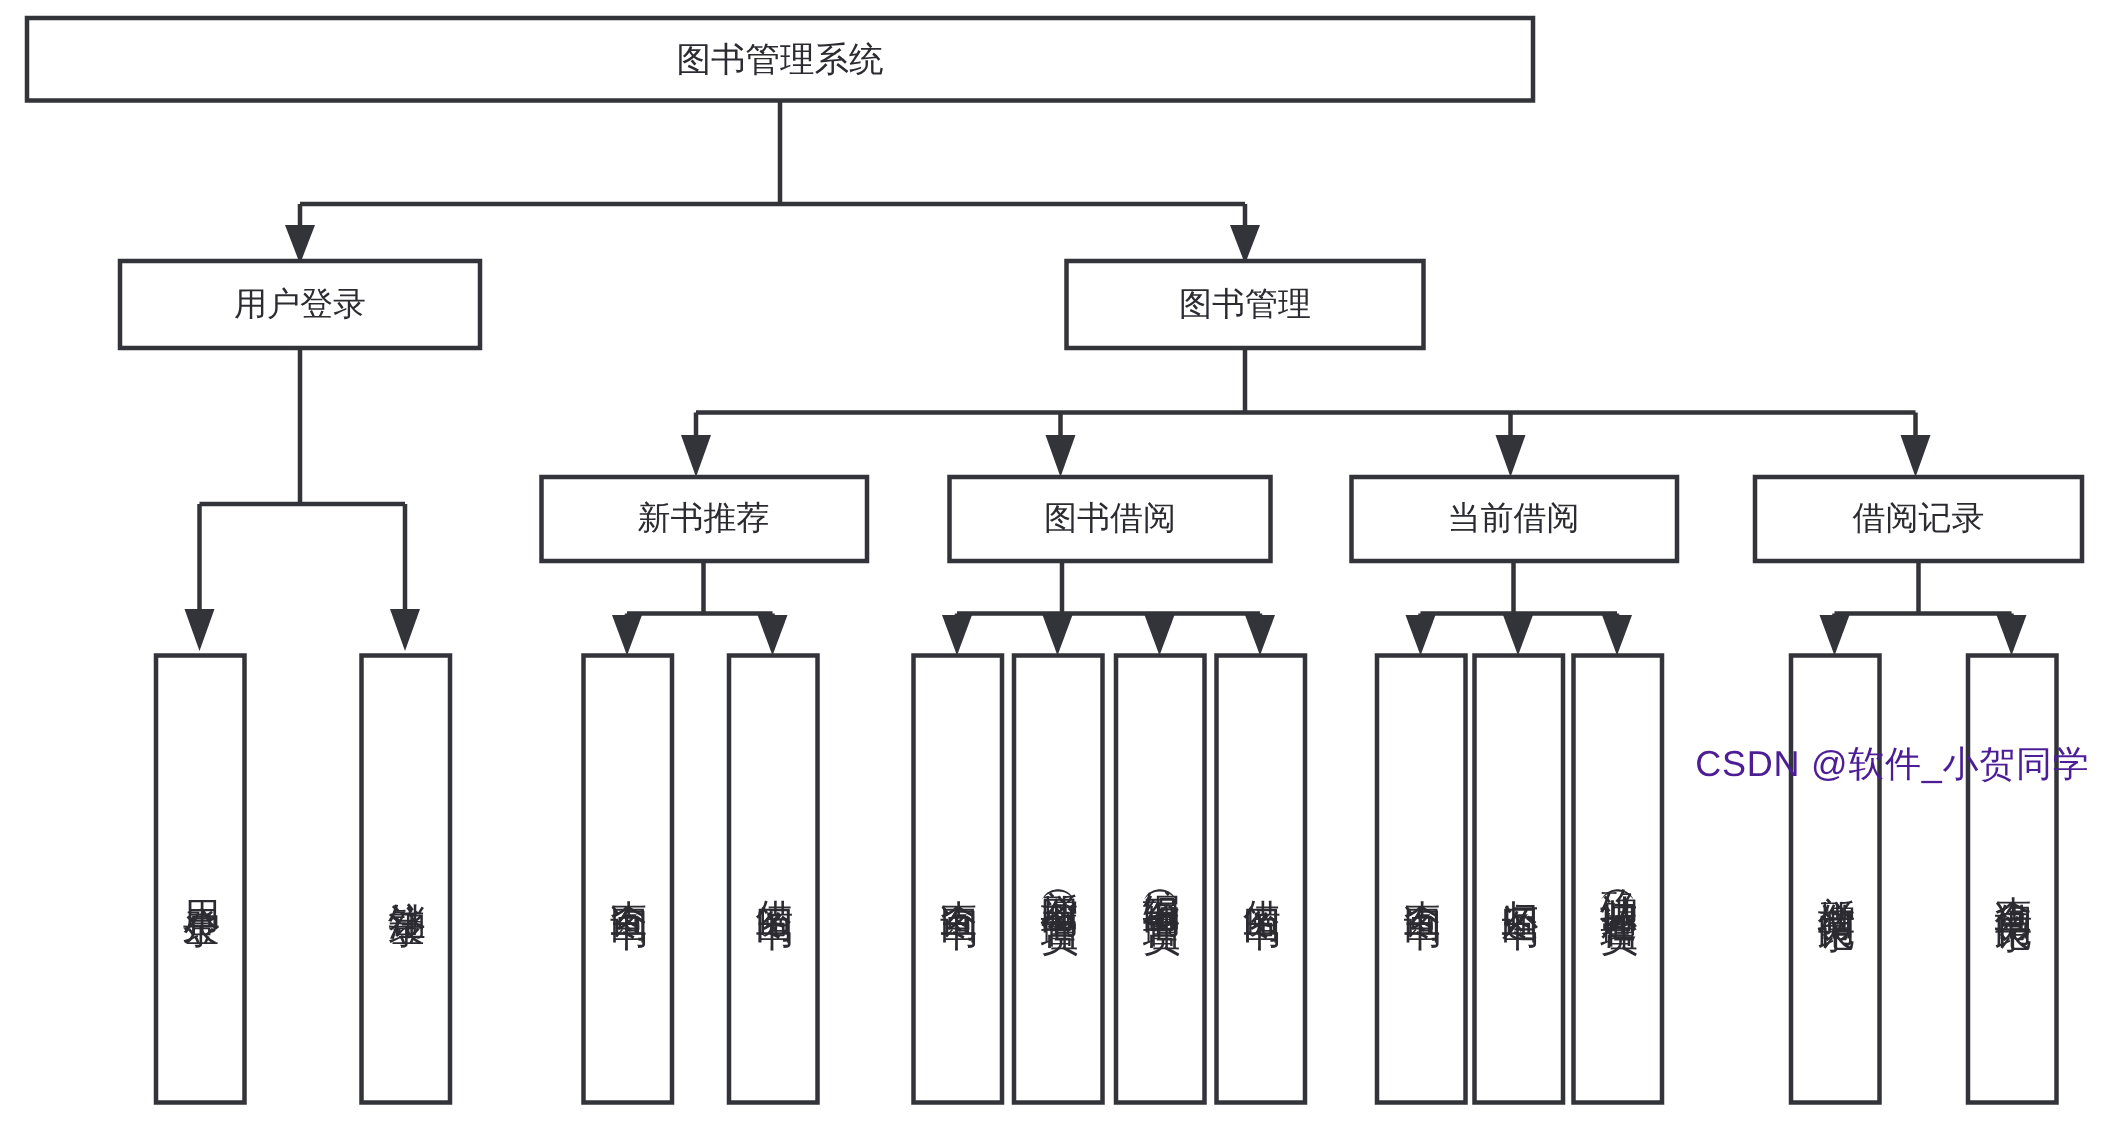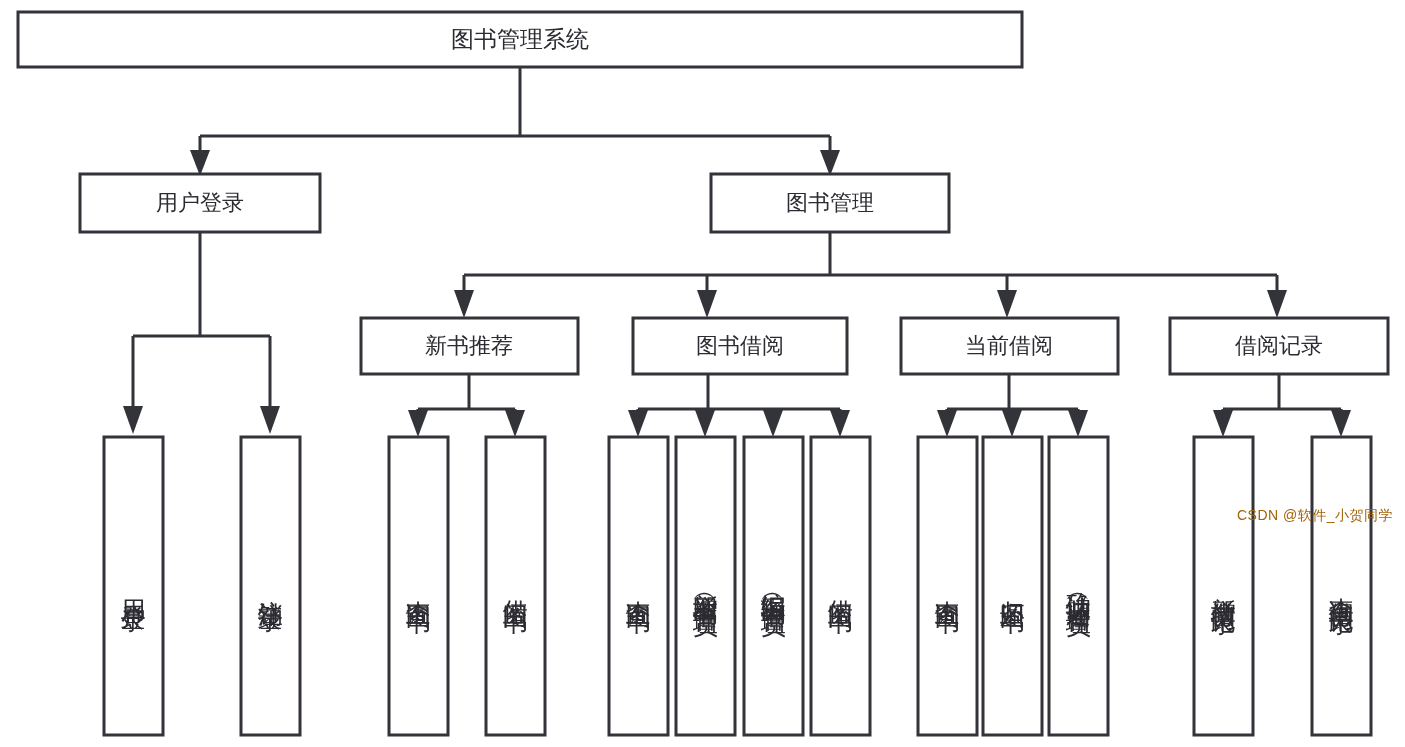--- a/index.html
+++ b/index.html
@@ -71,22 +71,22 @@
     line-height: 1.22;
     letter-spacing: 3px;
     color: #2b2b31;
     white-space: nowrap;
   }
   .watermark {
     position: absolute;
     right: 12px;
     bottom: 6px;
     font-family: "Liberation Sans", "DejaVu Sans", sans-serif;
-    font-size: 14px;
-    color: #a16207;
+    font-size: 24px;
+    color: #4c1d95;
     letter-spacing: 0.5px;
     white-space: nowrap;
   }
 </style>
 </head>
 <body>
 
 <div id="diagram-root">
 
   <svg class="flow" viewBox="0 0 1405 747">

